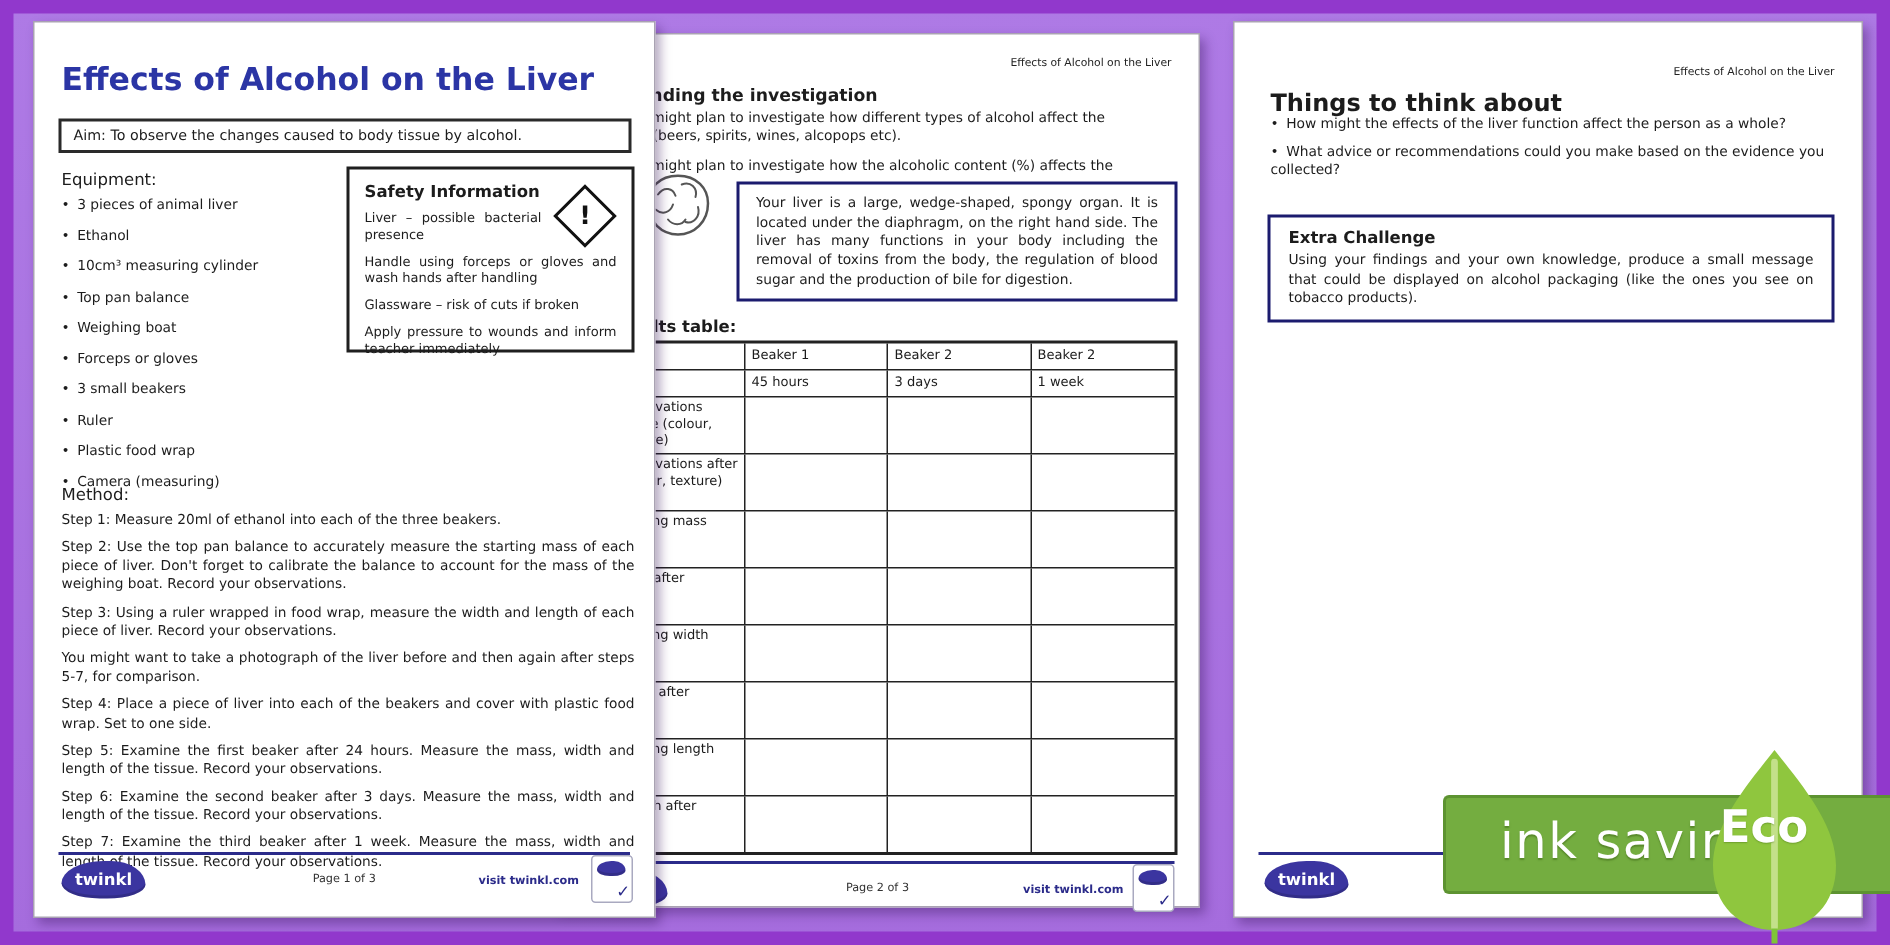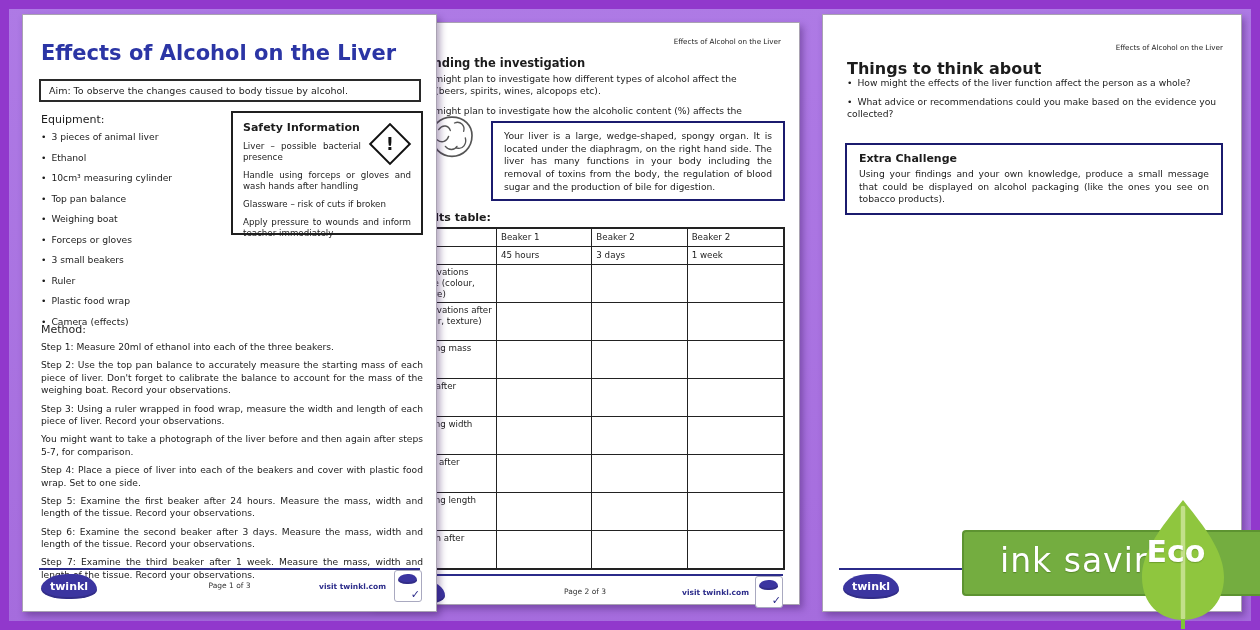--- a/index.html
+++ b/index.html
@@ -168,21 +168,21 @@
     <div class="abs eqlist">
       <div class="bull">3 pieces of animal liver</div>
       <div class="bull">Ethanol</div>
       <div class="bull">10cm³ measuring cylinder</div>
       <div class="bull">Top pan balance</div>
       <div class="bull">Weighing boat</div>
       <div class="bull">Forceps or gloves</div>
       <div class="bull">3 small beakers</div>
       <div class="bull">Ruler</div>
       <div class="bull">Plastic food wrap</div>
-      <div class="bull">Camera (effects)</div>
+      <div class="bull">Camera (measuring)</div>
     </div>
     <div class="abs safetybox">
       <div class="diawrap">
         <div class="dia">
             <span>!</span>
           </div>
       </div>
       <div class="sf-title">Safety Information</div>
       <div class="sf-item">Liver – possible bacterial presence</div>
       <div class="sf-item">Handle using forceps or gloves and wash hands after handling</div>

